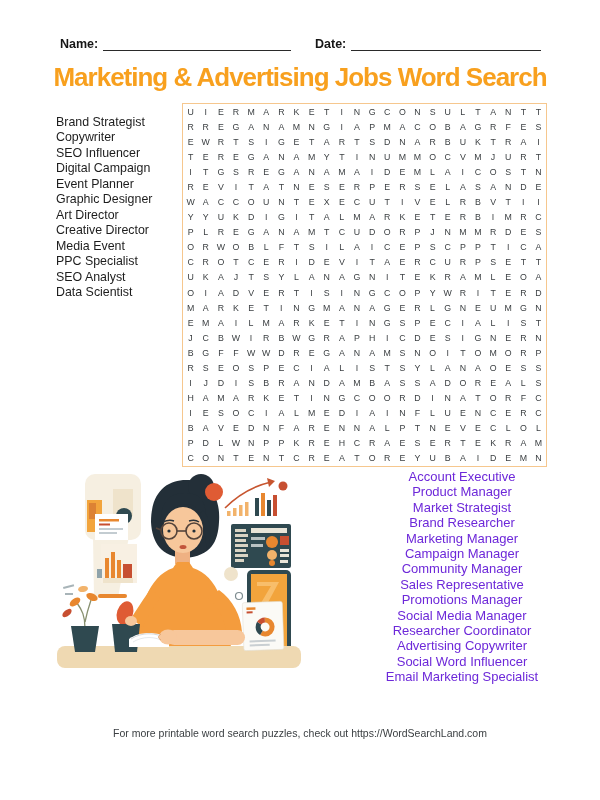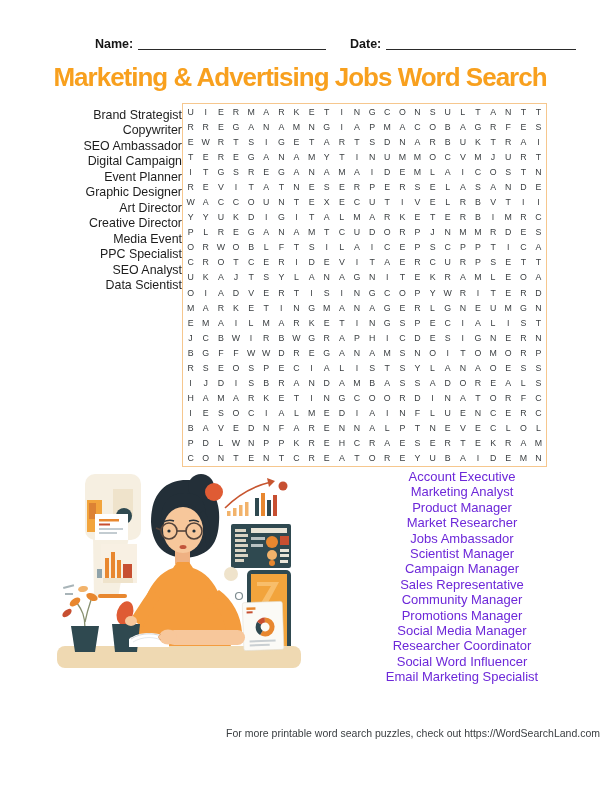--- a/index.html
+++ b/index.html
@@ -1,47 +1,47 @@
 <!DOCTYPE html>
 <html style="--accent_orange: #F8A01E; --grid_border: #F6C78E; --grid_letter: #3C4043; --ill_orange: #F49C3D; --ill_orange2: #F2A43C; --ill_orange3: #E8872F; --ill_orange_light: #F2B36B; --ill_teal: #2F4950; --ill_red: #C74F31; --ill_red2: #DF5B34; --ill_skin: #F7C79B; --ill_hair: #232F38; --ill_beige: #EFE3CB; --ill_cream: #F6EFE1; --ill_desk: #EFD9B2;"><head>
 <meta charset="utf-8">
 <style>
   html,body{margin:0;padding:0;}
   body{
     width:600px;height:800px;background:#ffffff;position:relative;
     font-family:"Liberation Sans",sans-serif;color:#1b1b1b;overflow:hidden;
   }
-  .field{position:absolute;top:37px;display:flex;align-items:flex-start;
-    font-size:12.5px;font-weight:700;color:#161616;margin-left:35px;}
+  .field{position:absolute;top:37px;display:flex;align-items:center;
+    font-size:12.5px;font-weight:700;color:#161616;}
   #name-field{left:60px;width:231px;}
   #date-field{left:315px;width:226px;}
   .blank-line{flex:1;border-bottom:1.3px solid #2a2a2a;margin-left:5px;height:12px;}
   .title{
     position:absolute;top:62px;left:0;width:600px;margin:0;text-align:center;
     font-size:26px;font-weight:700;letter-spacing:-1px;color:var(--accent_orange);
   }
   .left-words{
-    position:absolute;left:56px;top:108px;width:126px;text-align:right;
+    position:absolute;left:56px;top:115px;width:126px;text-align:left;
     font-size:12.4px;line-height:15.45px;font-weight:500;color:#1d1d1d;
   }
   .right-words{
     position:absolute;left:352px;top:469px;width:220px;text-align:center;
     font-size:13px;line-height:15.4px;font-weight:500;color:#6d28d9;
   }
   .grid{
     position:absolute;left:182px;top:103px;width:365px;height:364px;
     border:1px solid var(--grid_border);display:grid;box-sizing:border-box;
     grid-auto-rows:1fr;
   }
   .cell{
     display:flex;align-items:center;justify-content:center;
     font-size:8.8px;font-weight:500;color:var(--grid_letter);
   }
   .footer{
-    position:absolute;top:727px;left:0;width:600px;text-align:right;
+    position:absolute;top:727px;left:0;width:600px;text-align:center;
     font-size:10.5px;color:#3c4043;
   }
   .illustration{position:absolute;left:55px;top:470px;}
   .f-orange{fill:var(--ill_orange);}
   .f-orange2{fill:var(--ill_orange2);}
   .f-orange3{fill:var(--ill_orange3);}
   .f-orange-l{fill:var(--ill_orange_light);}
   .f-dark{fill:var(--ill_teal);}
   .f-red{fill:var(--ill_red);}
   .f-red2{fill:var(--ill_red2);}
@@ -64,21 +64,21 @@
   <div class="field" id="date-field">
     <span class="field-label">Date:</span>
     <span class="blank-line"></span>
   </div>
 
   <h1 class="title">Marketing &amp; Advertising Jobs Word Search</h1>
 
   <div class="left-words">
       <div class="word">Brand Strategist</div>
       <div class="word">Copywriter</div>
-      <div class="word">SEO Ambassador</div>
+      <div class="word">SEO Influencer</div>
       <div class="word">Digital Campaign</div>
       <div class="word">Event Planner</div>
       <div class="word">Graphic Designer</div>
       <div class="word">Art Director</div>
       <div class="word">Creative Director</div>
       <div class="word">Media Event</div>
       <div class="word">PPC Specialist</div>
       <div class="word">SEO Analyst</div>
       <div class="word">Data Scientist</div>
     </div>
@@ -657,31 +657,31 @@
       <span class="cell">A</span>
       <span class="cell">I</span>
       <span class="cell">D</span>
       <span class="cell">E</span>
       <span class="cell">M</span>
       <span class="cell">N</span>
     </div>
 
   <div class="right-words">
       <div class="word">Account Executive</div>
-      <div class="word">Marketing Analyst</div>
       <div class="word">Product Manager</div>
-      <div class="word">Market Researcher</div>
-      <div class="word">Jobs Ambassador</div>
-      <div class="word">Scientist Manager</div>
+      <div class="word">Market Strategist</div>
+      <div class="word">Brand Researcher</div>
+      <div class="word">Marketing Manager</div>
       <div class="word">Campaign Manager</div>
+      <div class="word">Community Manager</div>
       <div class="word">Sales Representative</div>
-      <div class="word">Community Manager</div>
       <div class="word">Promotions Manager</div>
       <div class="word">Social Media Manager</div>
       <div class="word">Researcher Coordinator</div>
+      <div class="word">Advertising Copywriter</div>
       <div class="word">Social Word Influencer</div>
       <div class="word">Email Marketing Specialist</div>
     </div>
 
   <svg class="illustration" width="262" height="198" viewBox="0 0 262 198" aria-hidden="true">
 
     <g>
       <rect x="30" y="4" width="56" height="66" rx="10" class="f-cream"></rect>
       <path d="M38,66 h36 l-11,62 h-24 z" class="f-cream"></path>
       <rect x="32" y="30" width="15" height="32" class="f-orange2"></rect>

